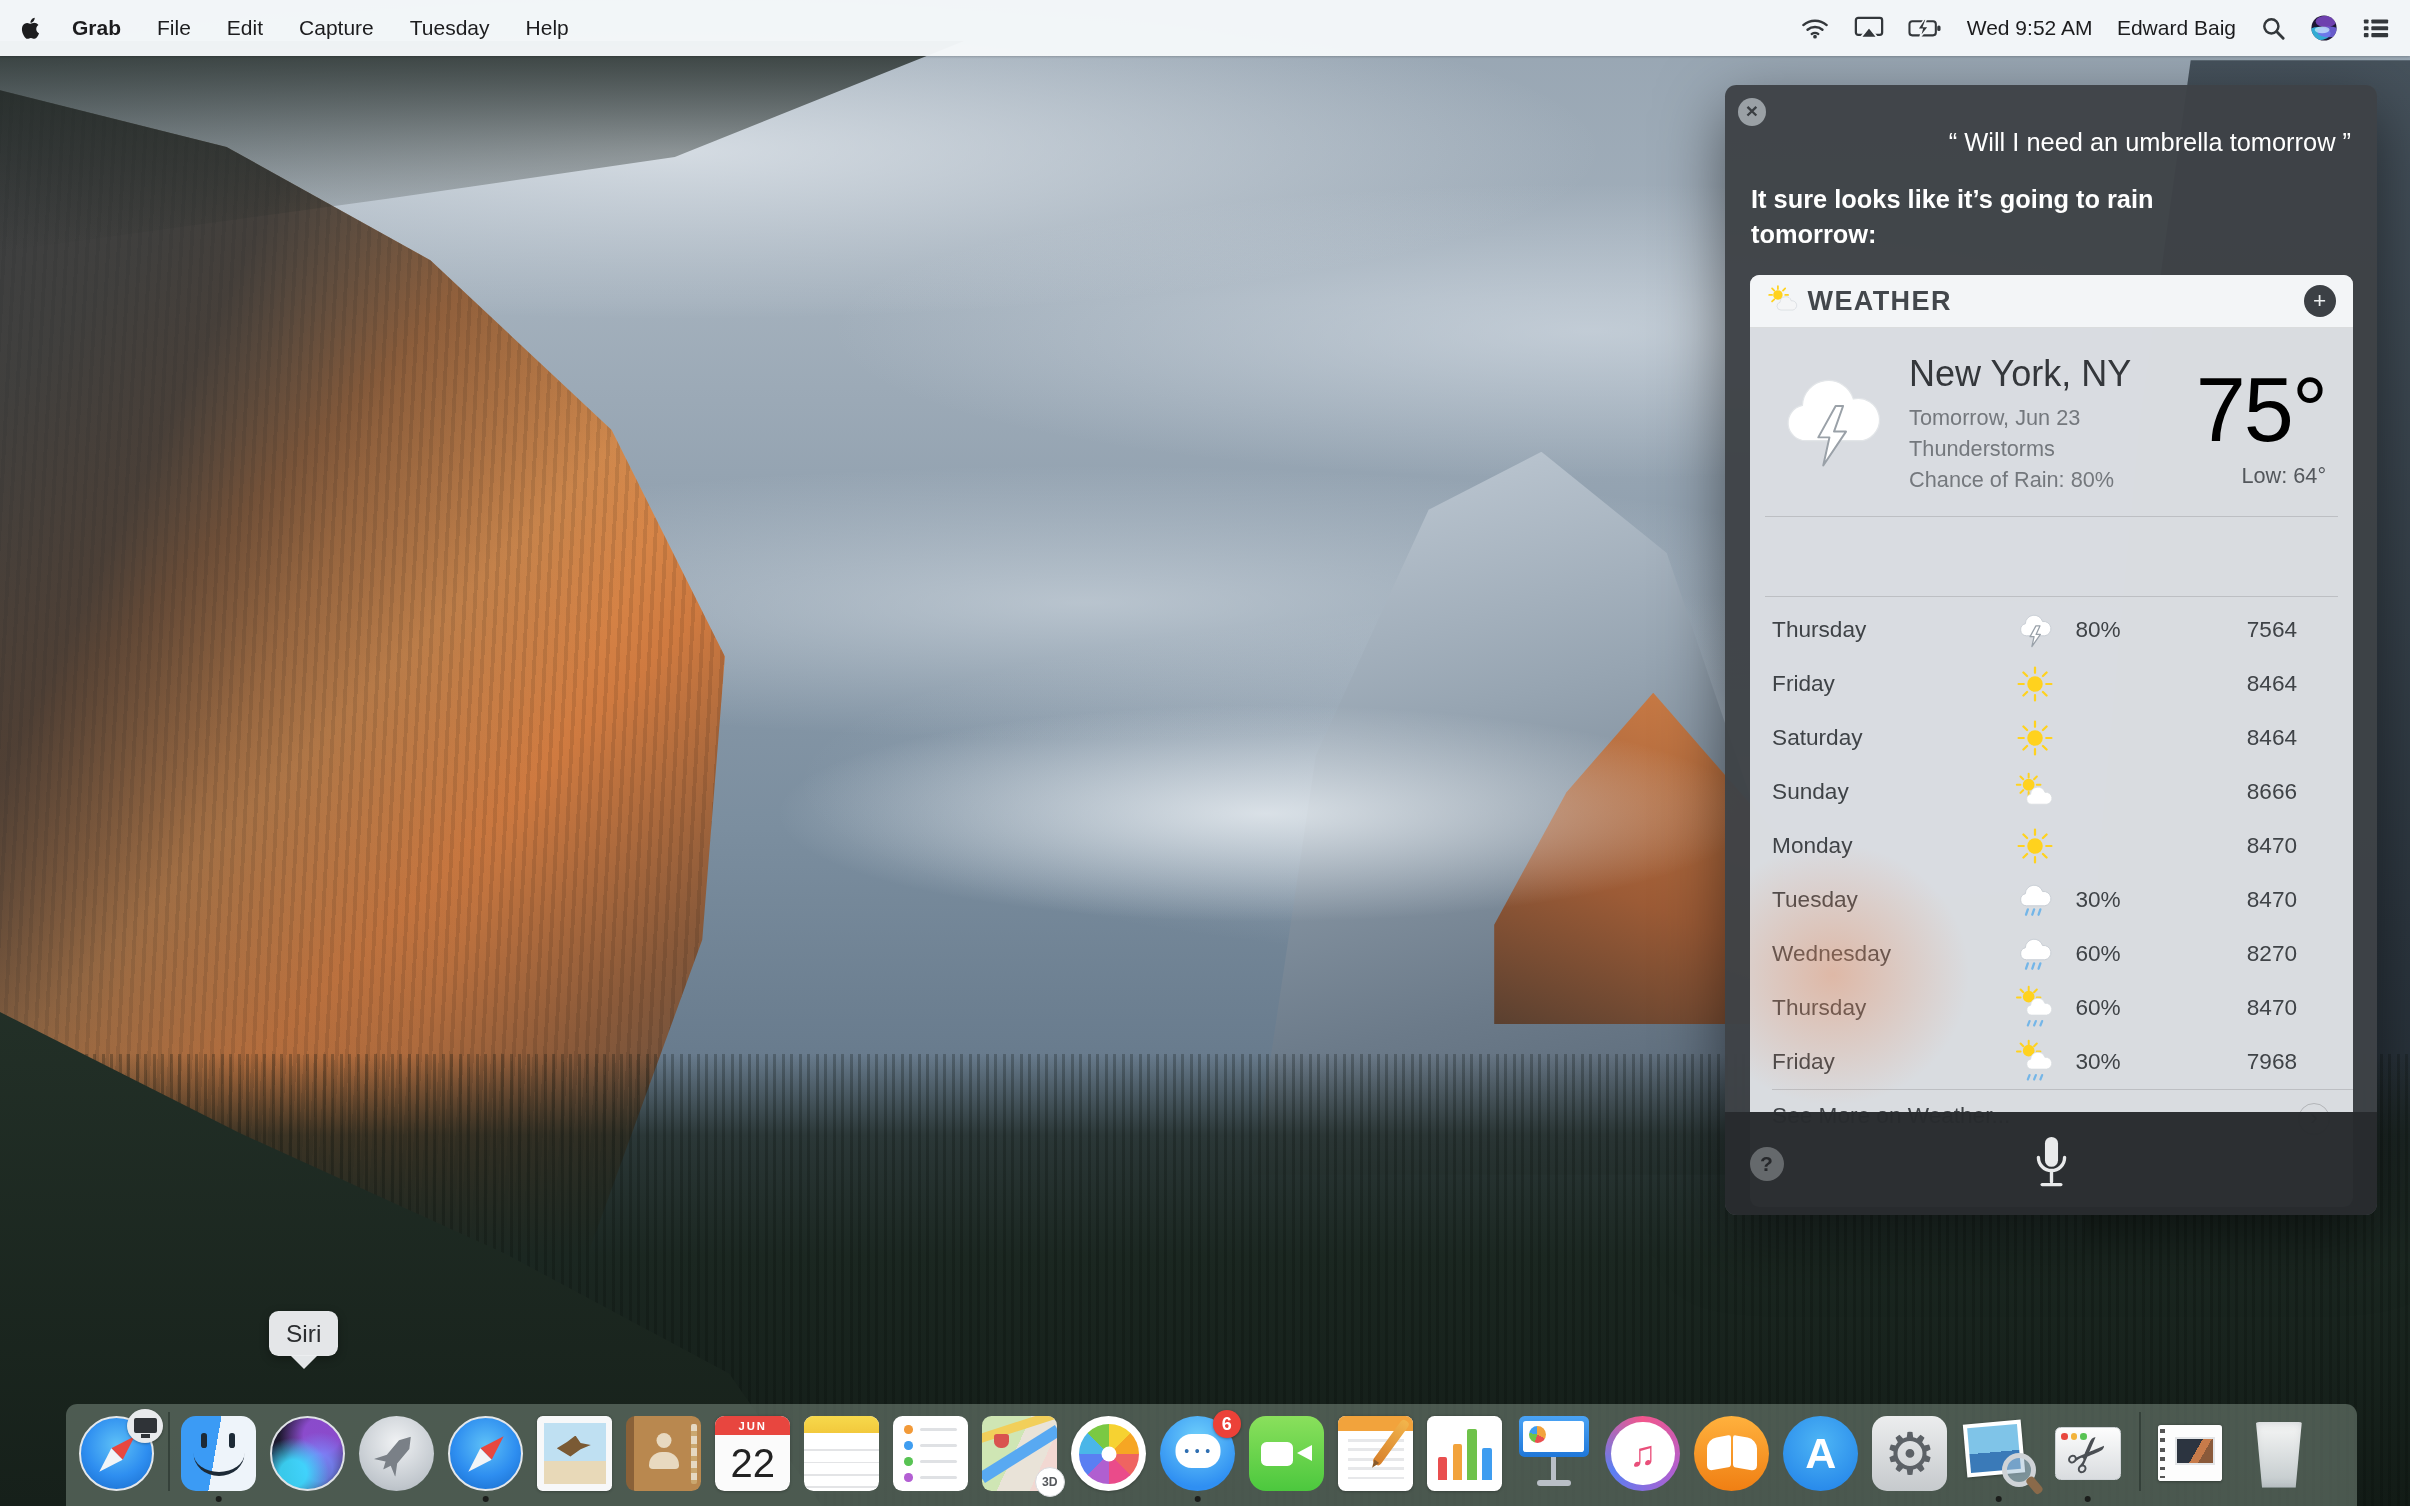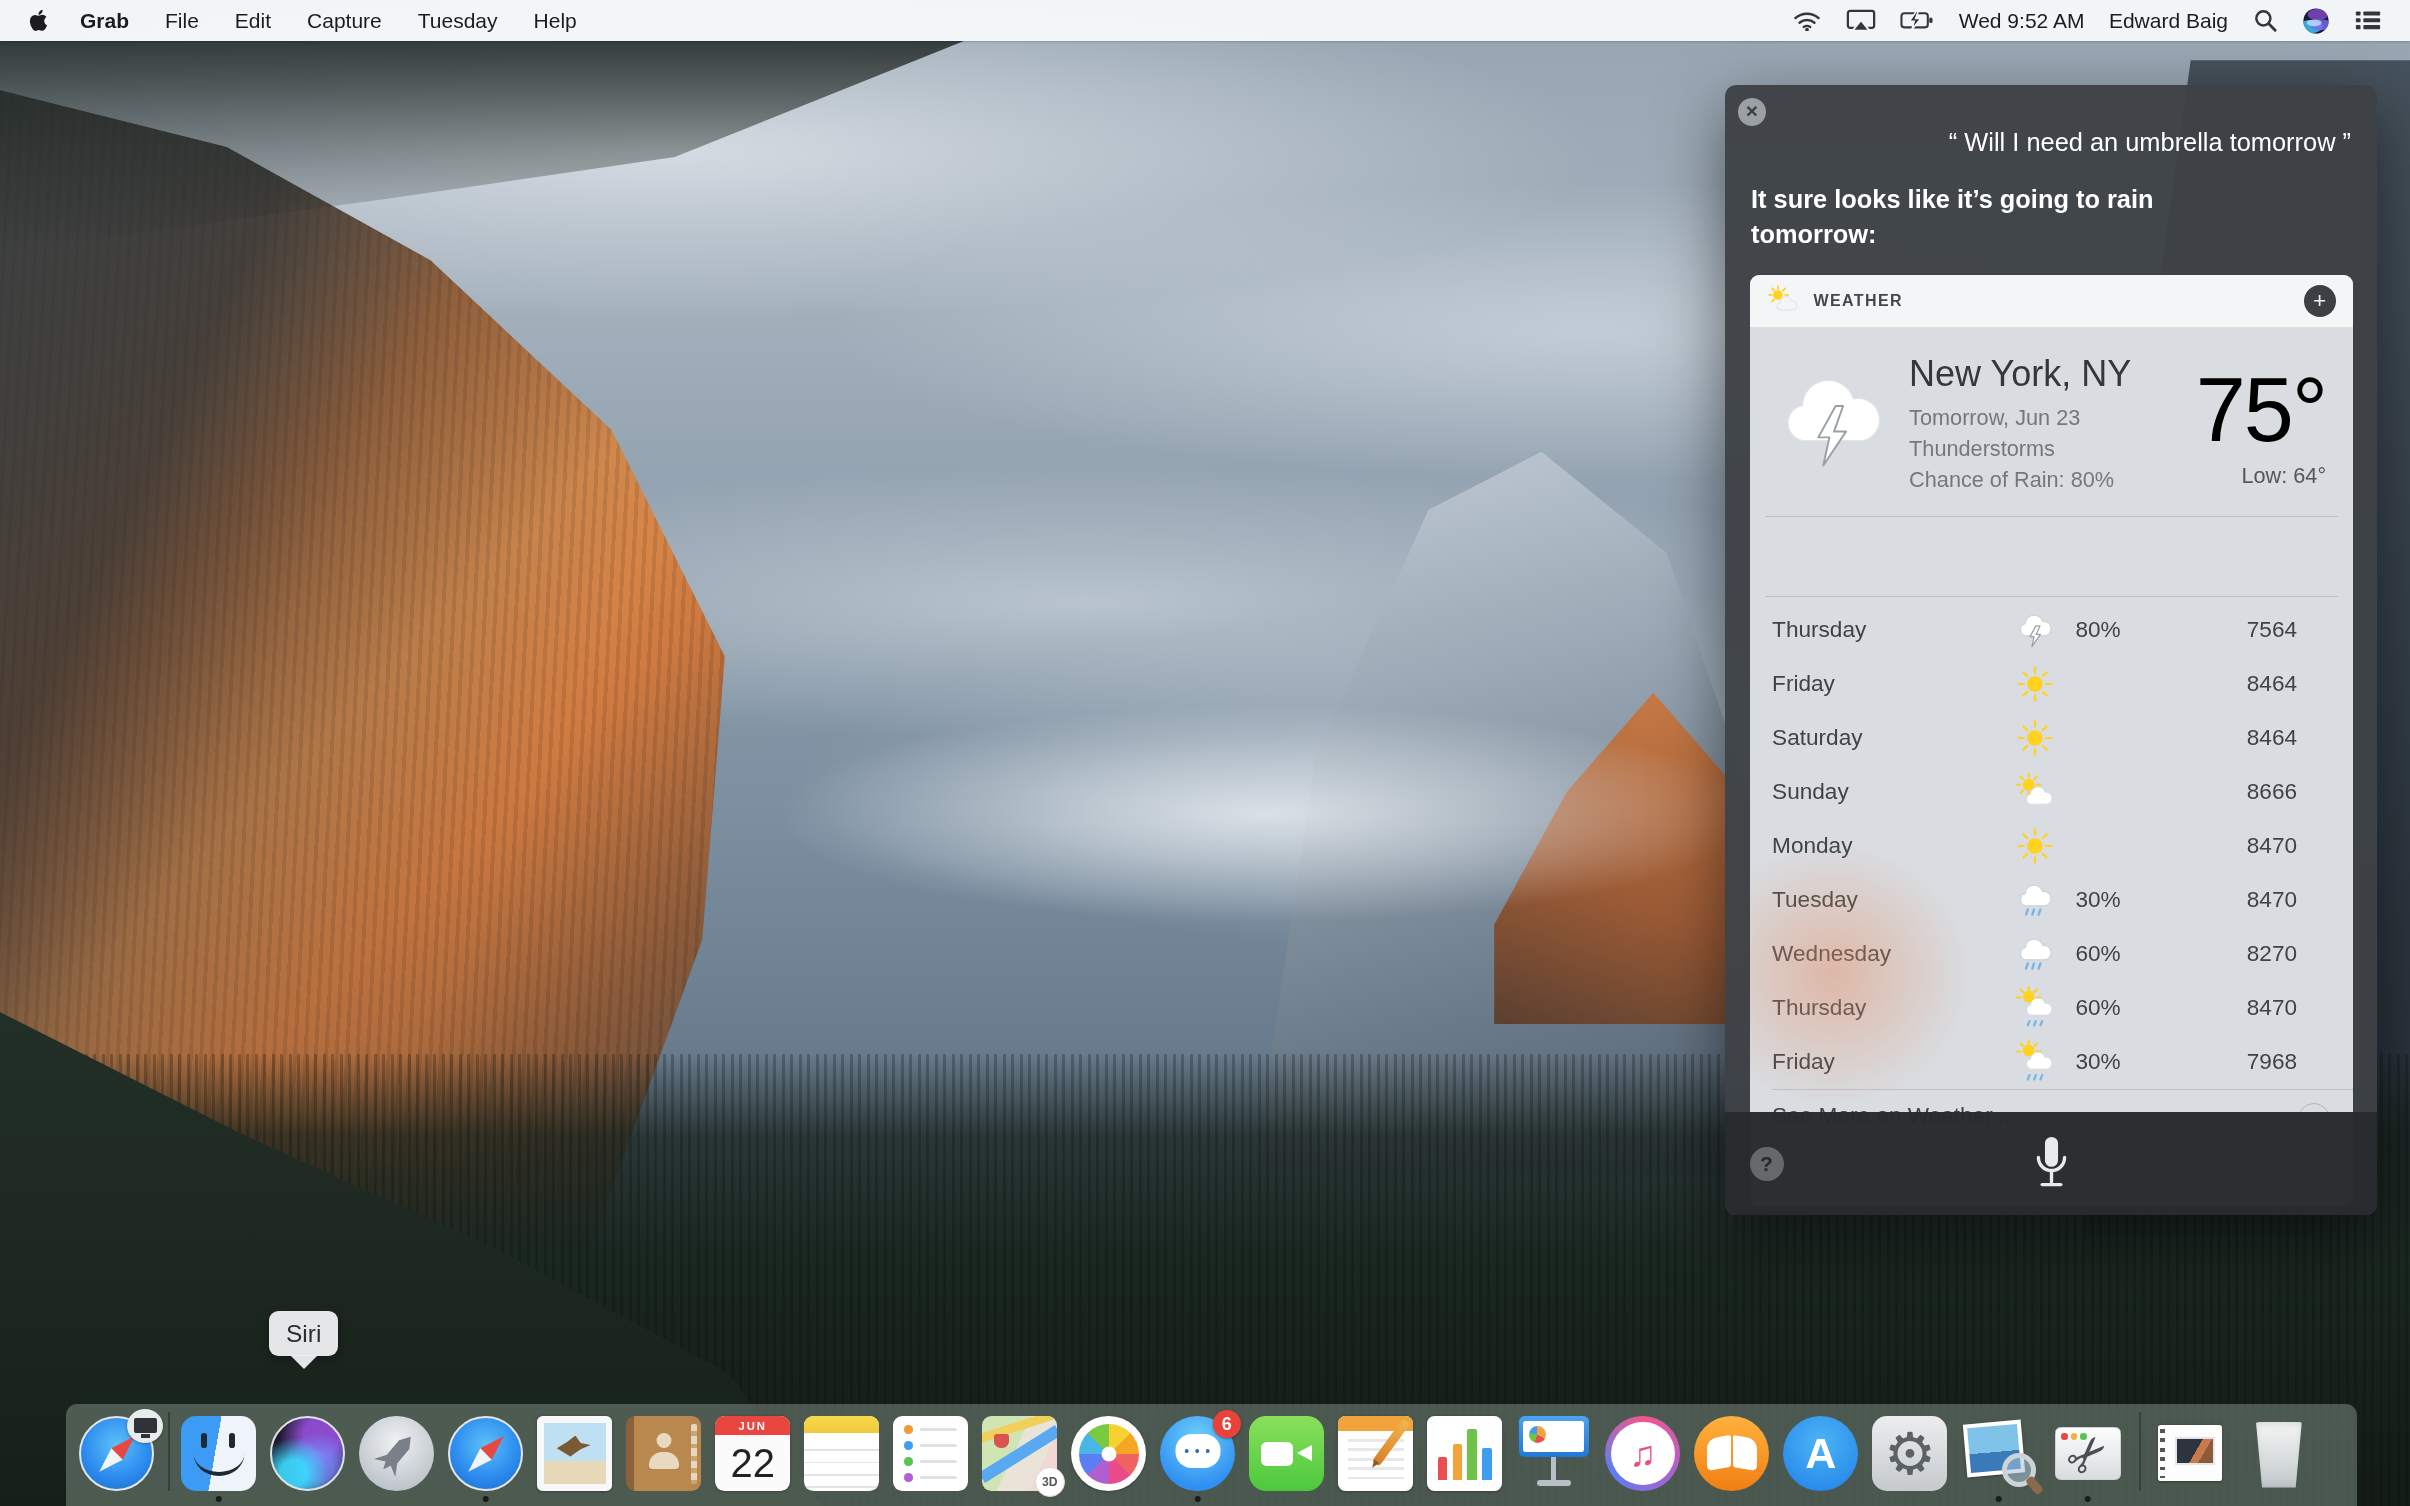--- a/index.html
+++ b/index.html
@@ -37,22 +37,22 @@
     background:linear-gradient(180deg, rgba(32,40,36,.85), transparent); }
   .wp-forest { position:absolute; left:0; right:0; bottom:0; height:30%;
     background:linear-gradient(180deg, rgba(24,34,28,0) 0%, rgba(24,34,28,.75) 18%, #1b2721 45%, #121b16 100%); }
   .wp-forest::after { content:""; position:absolute; inset:0;
     background:repeating-linear-gradient(90deg, rgba(8,14,10,.5) 0 2.8px, transparent 2.8px 8.5px); opacity:.5; }
   .wp-foreleft { position:absolute; left:0; bottom:0; width:55%; height:40%;
     clip-path:polygon(0 18%,18% 38%,38% 58%,55% 78%,62% 100%,0 100%);
     background:linear-gradient(180deg,#25332a,#16201a); }
 
   
-  .menubar { position:absolute; top:0; left:0; right:0; height:41px; z-index:10;
-    background:rgba(245,248,250,.97); display:flex; align-items:center; padding:0 28px;
+  .menubar { position:absolute; top:0; left:0; right:0; height:56px; z-index:10;
+    background:rgba(245,248,250,.97); display:flex; align-items:center; padding:0 20px;
     font-size:21px; color:#1c1c1e; box-shadow:0 0.9px 1.9px rgba(0,0,0,.18); }
   .mb-apple { display:flex; align-items:center; margin-right:13px; }
   .mb-menus { display:flex; align-items:center; }
   .mb-item { padding:0 18px; cursor:default; }
   .mb-item.bold { font-weight:bold; }
   .mb-status { margin-left:auto; display:flex; align-items:center; gap:24.5px; }
   .mb-icon { display:flex; align-items:center; }
   .mb-clock, .mb-user { font-size:21px; font-weight:500; color:#1c1c1e; }
 
   
@@ -64,21 +64,21 @@
     text-align:center; cursor:pointer; }
   .sq { margin:43px 26px 0; text-align:right; color:#fff; font-size:25.4px; }
   .sr { margin:24.5px 26px 0; color:#fff; font-size:25.4px; font-weight:bold; max-width:452px; line-height:1.4; }
 
   .widget { position:relative; margin:22.6px 24.5px 0; width:603px; height:932px; border-radius:9.4px;
     overflow:hidden; background:rgba(226,229,233,.95); }
   .widget-glow { position:absolute; left:0; top:58%; width:55%; height:34%;
     background:radial-gradient(55% 55% at 25% 50%, rgba(228,140,96,.45), transparent 75%); pointer-events:none; }
   .w-header { height:53px; background:rgba(244,246,248,.95); border-bottom:0.9px solid rgba(0,0,0,.1);
     display:flex; align-items:center; padding:0 17px; position:relative; }
-  .w-title { font-size:16px; letter-spacing:1.4px; color:#43474c; font-weight:bold; margin-left:15px; }
+  .w-title { font-size:27px; letter-spacing:1.4px; color:#43474c; font-weight:bold; margin-left:9px; }
   .w-add { margin-left:auto; width:32px; height:32px; border-radius:50%; background:#3c4045; border:none;
     color:#eceeef; font-size:22.6px; line-height:30px; text-align:center; cursor:pointer; }
   .w-main { display:flex; align-items:center; padding:24.5px 22.6px 21px; }
   .w-main-text { margin-left:13px; }
   .w-loc { font-size:36px; color:#34373b; margin-bottom:7.5px; }
   .w-line { font-size:21.7px; color:#74787d; line-height:31px; }
   .w-temp-block { margin-left:auto; text-align:right; padding-right:3.8px; }
   .w-temp { font-size:90px; color:#000000; font-weight:normal; letter-spacing:-1.9px; }
   .w-low { font-size:21.7px; color:#53575c; margin-top:1.9px; }
   .w-strip { height:81px; margin:0 15px; border-top:0.9px solid rgba(0,0,0,.13); border-bottom:0.9px solid rgba(0,0,0,.13); }

